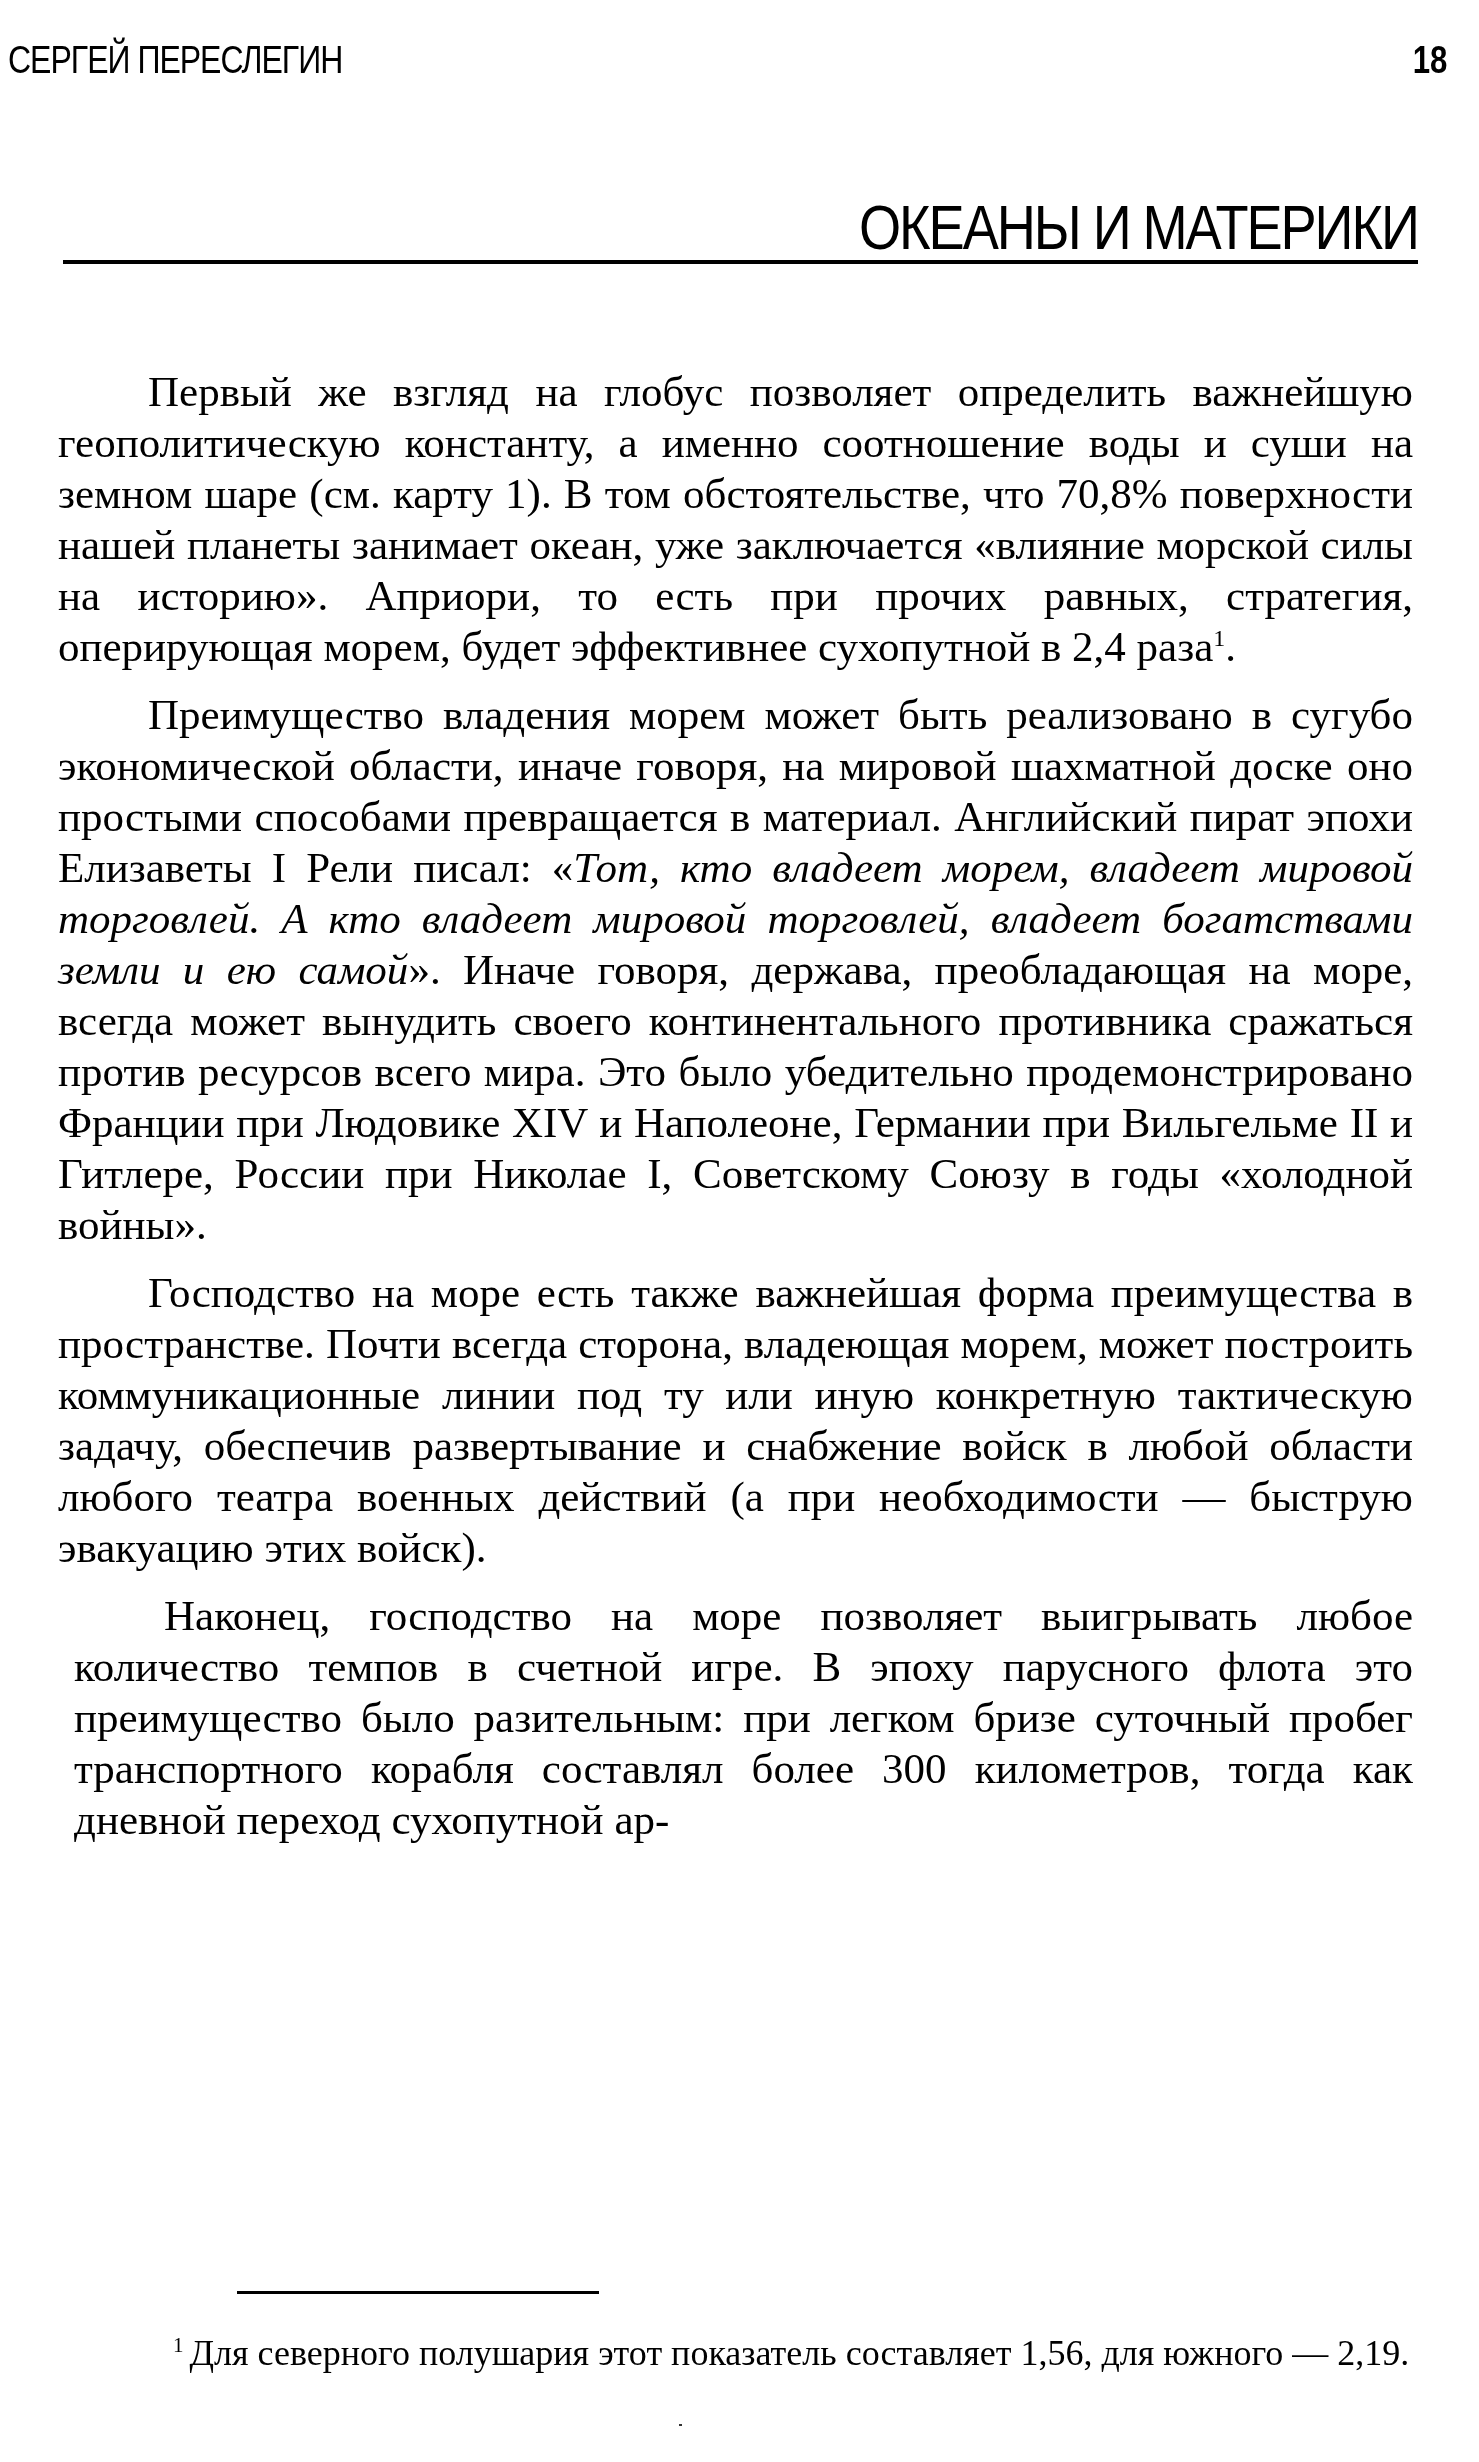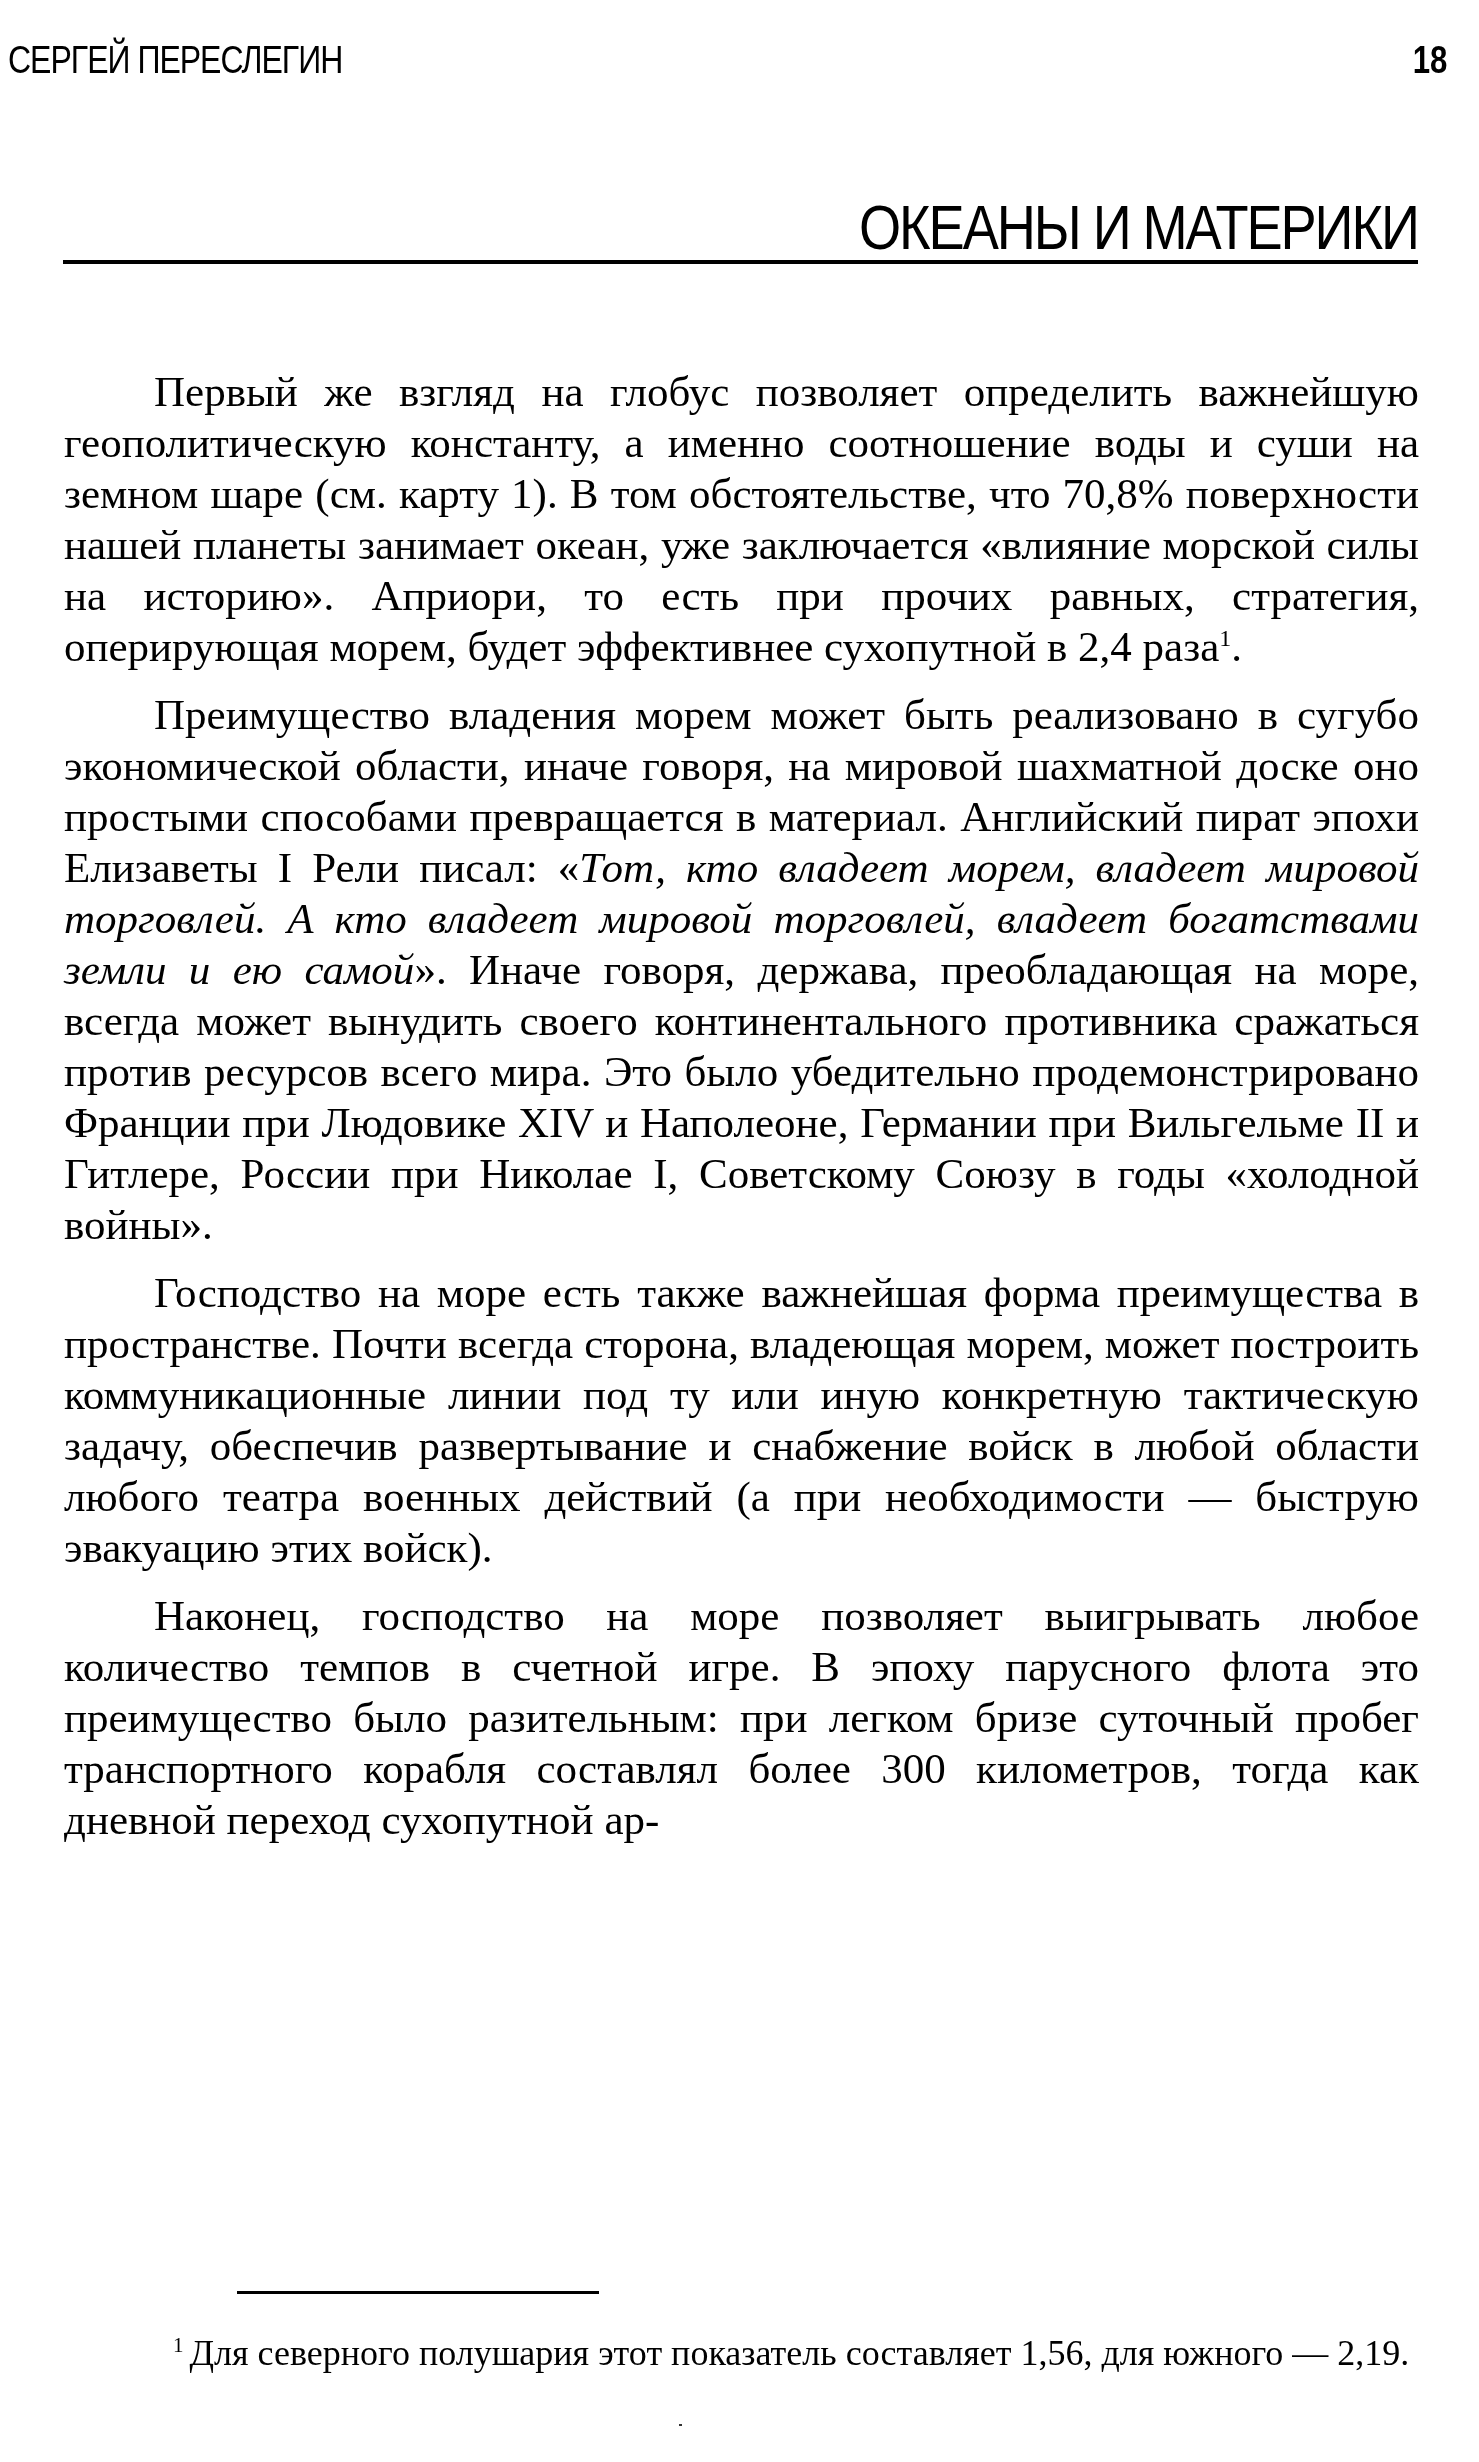--- a/index.html
+++ b/index.html
@@ -7,24 +7,24 @@
          font-family:"Liberation Serif", "DejaVu Serif", serif; }
   .running-header { position:absolute; top:33px; left:8.3px; right:33px; height:53px;text-decoration:underline; }
   .author { position:absolute; left:0; top:0; font-family:"Liberation Sans Narrow","Liberation Sans", sans-serif;
             font-size:39px; letter-spacing:-1.2px; transform:scaleX(0.82); transform-origin:left center; line-height:53px; }
   .page-num { position:absolute; right:0; top:0; font-family:"Liberation Sans", sans-serif; font-weight:bold;
               font-size:39px; line-height:53px; transform:scaleX(0.8); transform-origin:right center; }
   .section-title { position:absolute; top:195px; right:62px; font-family:"Liberation Sans", sans-serif;
                    font-size:63px; line-height:65px; letter-spacing:-2.4px; transform:scaleX(0.86);
                    transform-origin:right center; white-space:nowrap; }
   .title-rule { position:absolute; top:260px; left:63px; width:1355px; height:4.1px; background:#000; }
-  .body-text { position:absolute; top:366px; left:64px; width:1355px; font-size:43px; line-height:51px;
+  .body-text { position:absolute; top:366px; left:58px; width:1355px; font-size:43px; line-height:51px;
                text-align:justify; }
   .body-text p { margin:0 0 17px 0; text-indent:90px; hyphens:manual; }
-  .body-text p:last-child { margin-bottom:0; }
+  .body-text p:last-child { margin-bottom:0;margin-left:16px; }
   .body-text em { }
   sup { font-size:24px; line-height:0; vertical-align:super; }
   .fn-rule { position:absolute; top:2291px; left:237px; width:362px; height:3px; background:#000; }
   .footnote { position:absolute; top:2326px; left:173px; width:1246px; font-size:36px; line-height:54px;
               text-align:justify; }
   .footnote .fn-mark { font-size:21px; vertical-align:super; line-height:0; margin-right:6px; }
   .speck { position:absolute; top:2424px; left:679px; width:3px; height:2.4px; background:#333; }
 </style>
 </head>
 <body>

